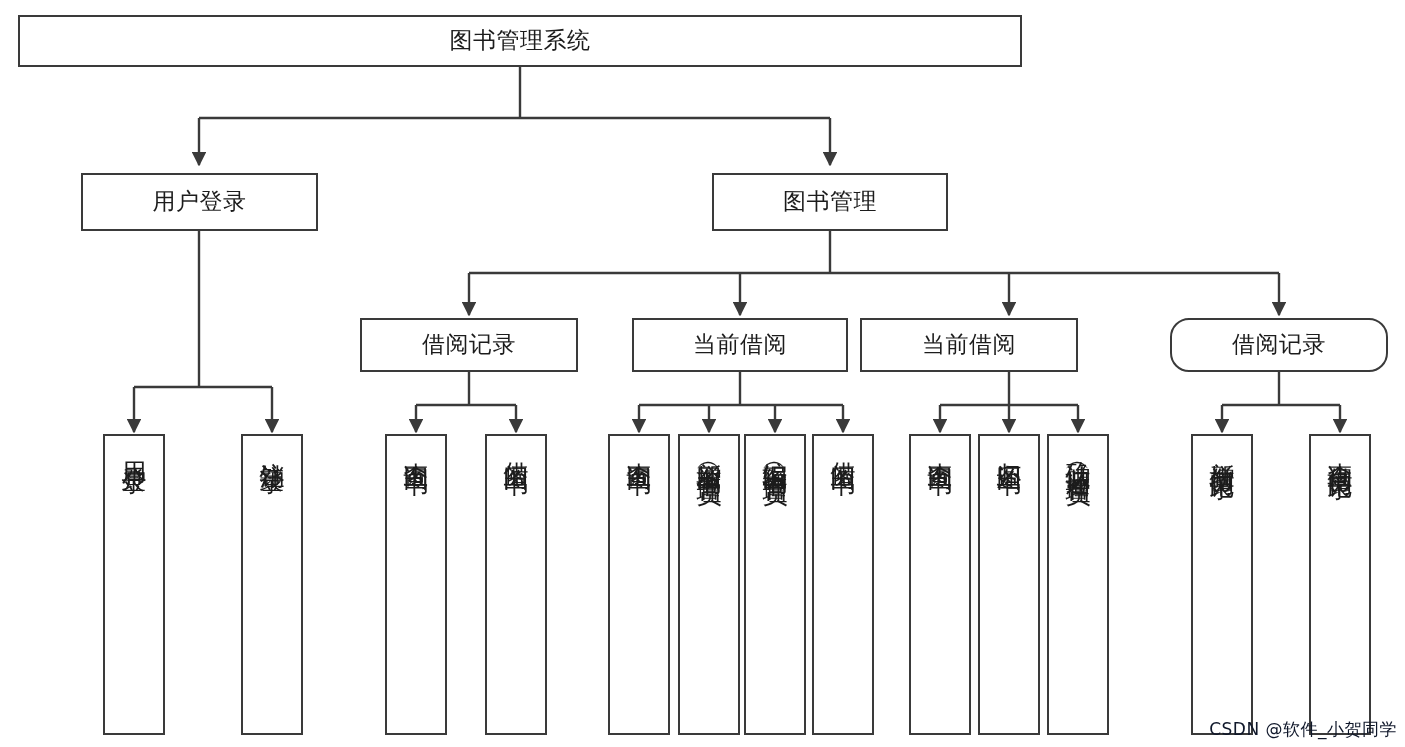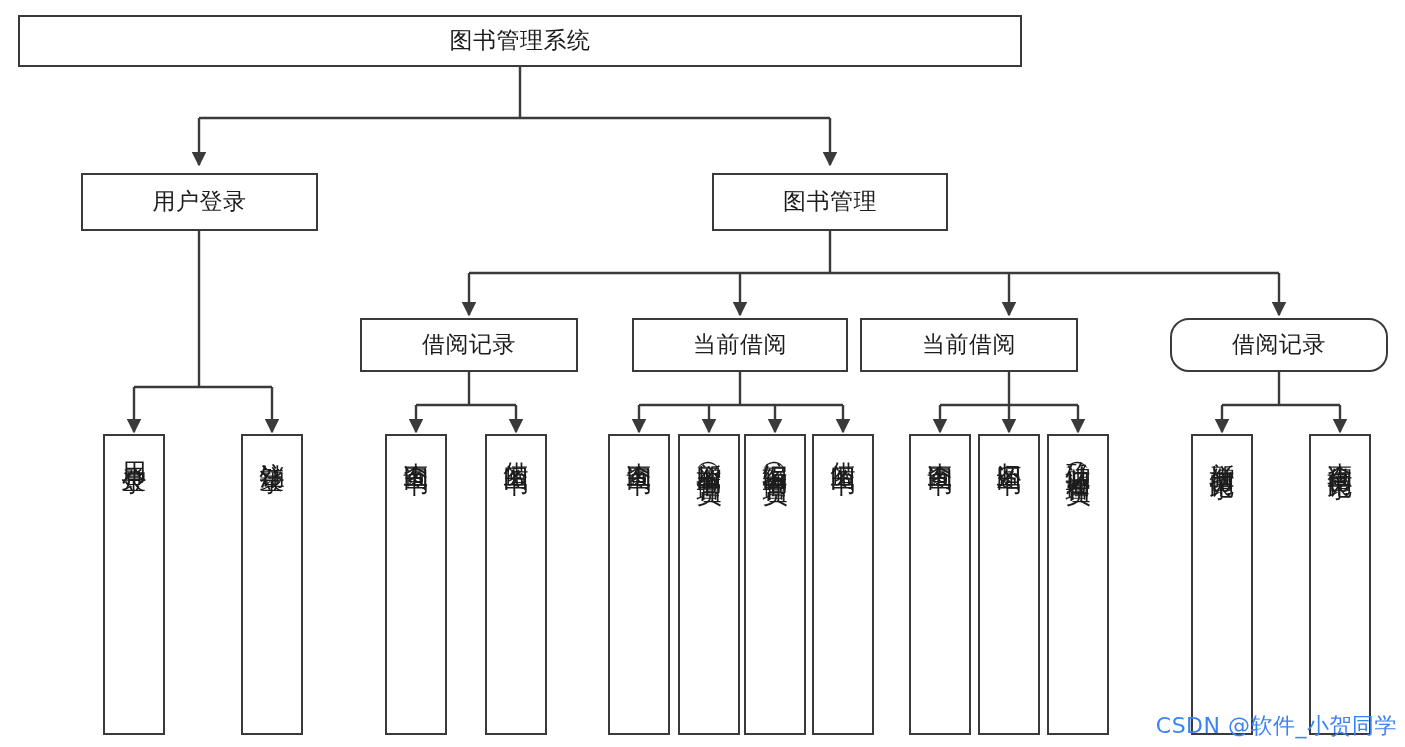--- a/index.html
+++ b/index.html
@@ -55,22 +55,22 @@
     writing-mode: vertical-rl;
     text-orientation: upright;
     font-size: 25px;
     letter-spacing: 3px;
     line-height: 1;
   }
   .watermark {
     position: absolute;
     right: 8px;
     bottom: 6px;
-    font-size: 22px;
-    color: #3b82f6;
+    font-size: 17px;
+    color: #0f172a;
     z-index: 5;
     white-space: nowrap;
     letter-spacing: 0.5px;
   }
 </style>
 </head>
 <body>
 
 <div id="diagram-root">
 

